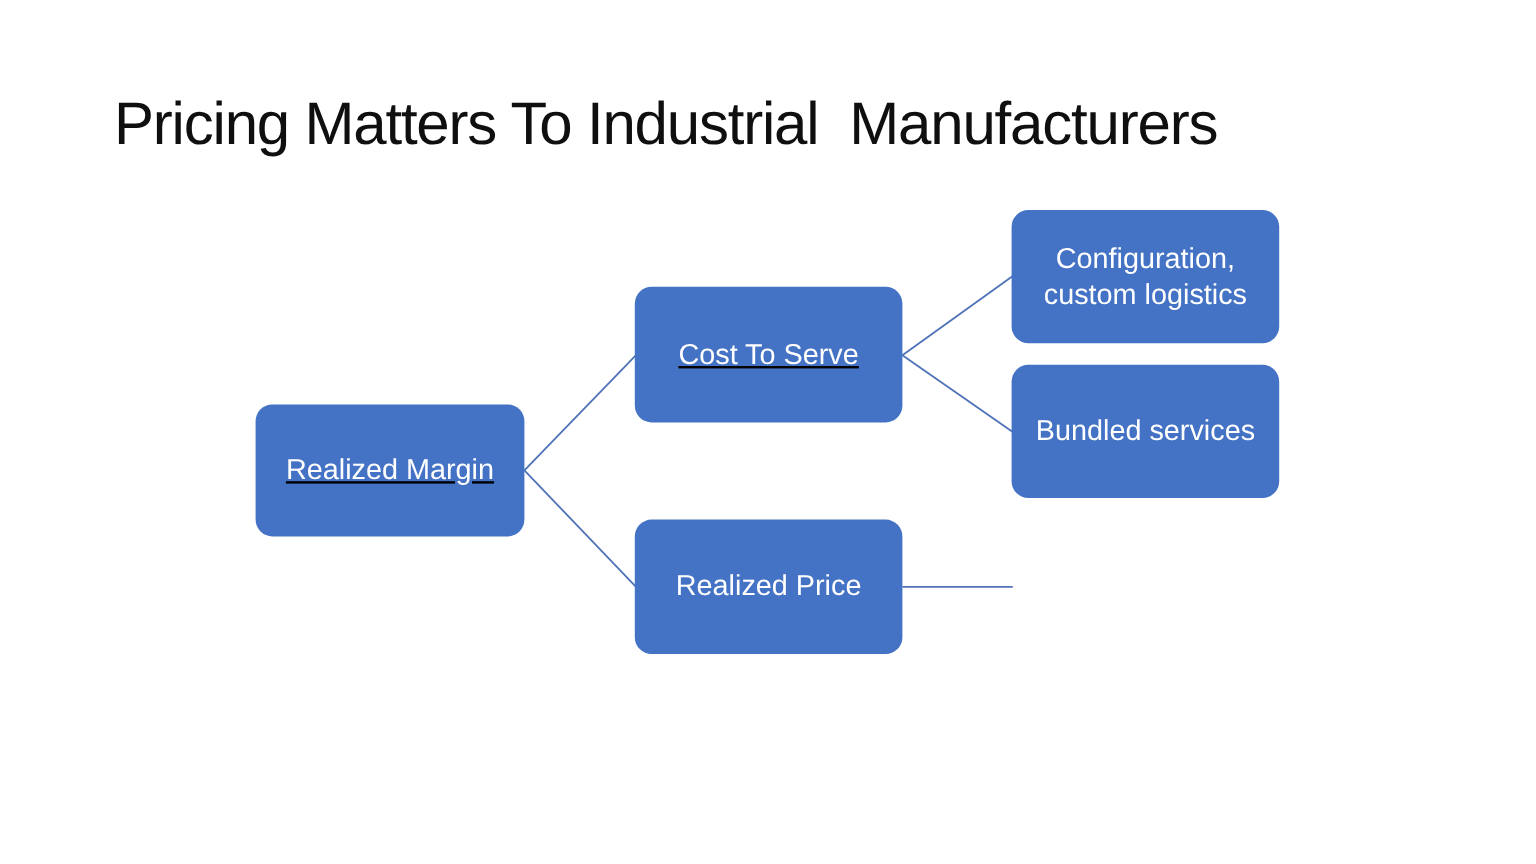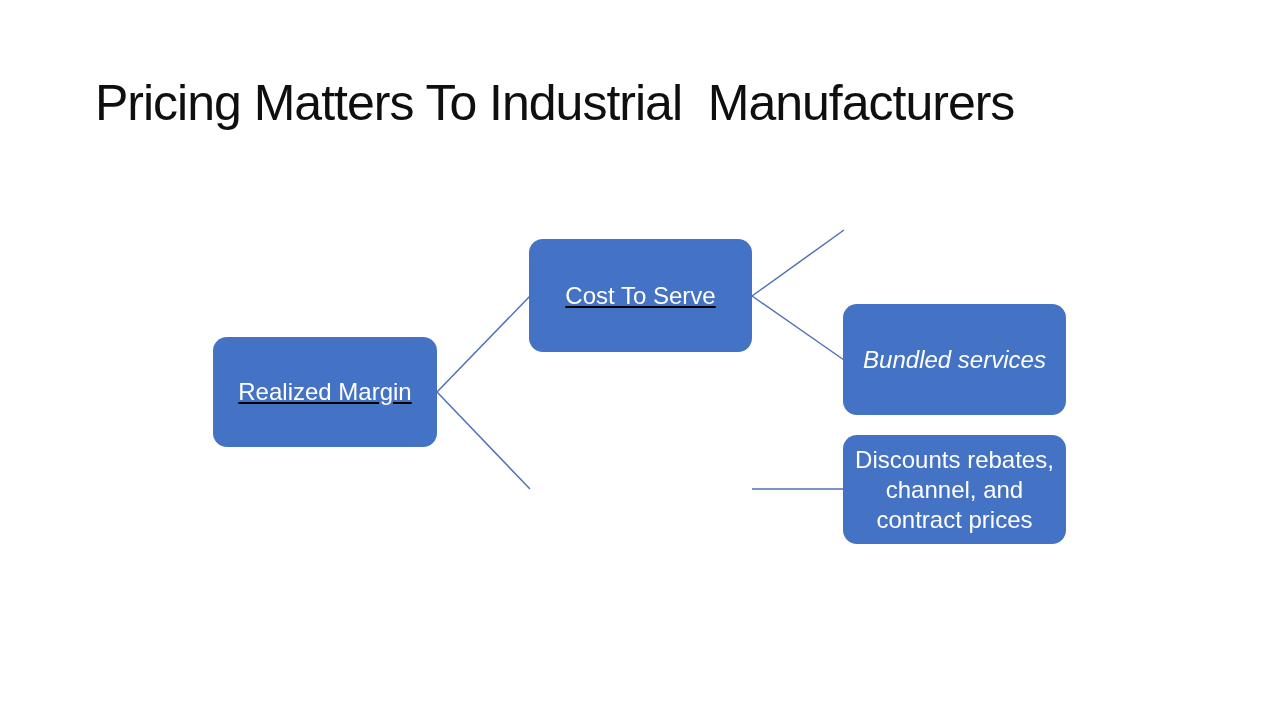--- a/index.html
+++ b/index.html
@@ -51,21 +51,21 @@
   .node-label {
     color: var(--box-text);
     font-size: 24px;
     line-height: 30px;
     white-space: pre-line; 
   }
   .node-a { left: 213px; top: 337px; width: 224px; height: 110px; text-decoration: underline; }
   .node-b { left: 529px; top: 239px; width: 223px; height: 113px; text-decoration: underline; }
   .node-c { left: 529px; top: 433px; width: 223px; height: 112px; }
   .node-d { left: 843px; top: 175px; width: 223px; height: 111px; }
-  .node-e { left: 843px; top: 304px; width: 223px; height: 111px; font-style: italic; }
+  .node-e { left: 843px; top: 304px; width: 223px; height: 111px; }
   .node-f { left: 843px; top: 435px; width: 223px; height: 109px; }
 </style>
 </head>
 <body>
 
 <div class="slide">
 
   <h1 class="slide-title">Pricing Matters To Industrial  Manufacturers</h1>
 
   <svg class="connectors" viewBox="0 0 1280 720" width="1280" height="720">
@@ -77,25 +77,27 @@
   </svg>
 
   <div class="node node-a">
     <span class="node-label">Realized Margin</span>
   </div>
 
   <div class="node node-b">
     <span class="node-label">Cost To Serve</span>
   </div>
 
+  <div class="node node-c">
+    <span class="node-label">Realized Price</span>
+  </div>
 
+  <div class="node node-d">
+    <span class="node-label">Configuration,
+custom logistics</span>
+  </div>
 
   <div class="node node-e">
     <span class="node-label">Bundled services</span>
   </div>
 
-  <div class="node node-f">
-    <span class="node-label">Discounts rebates,
-channel, and
-contract prices</span>
-  </div>
 
 </div>
 
 </body></html>

